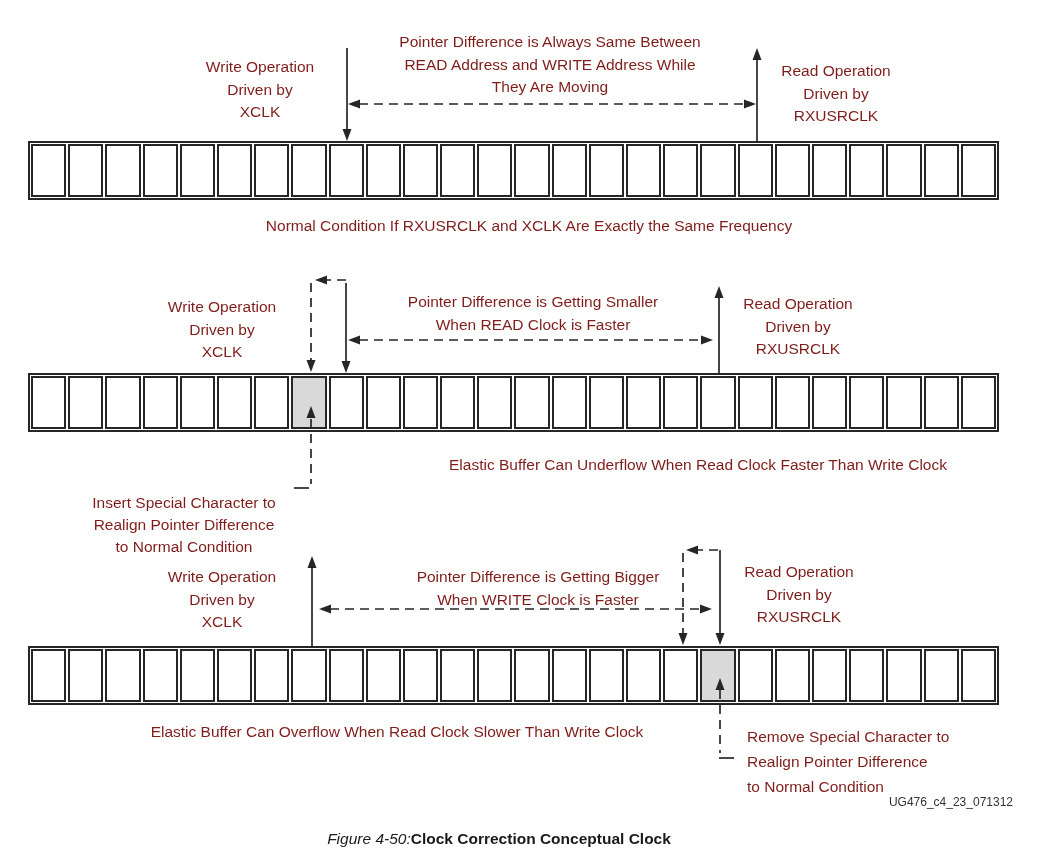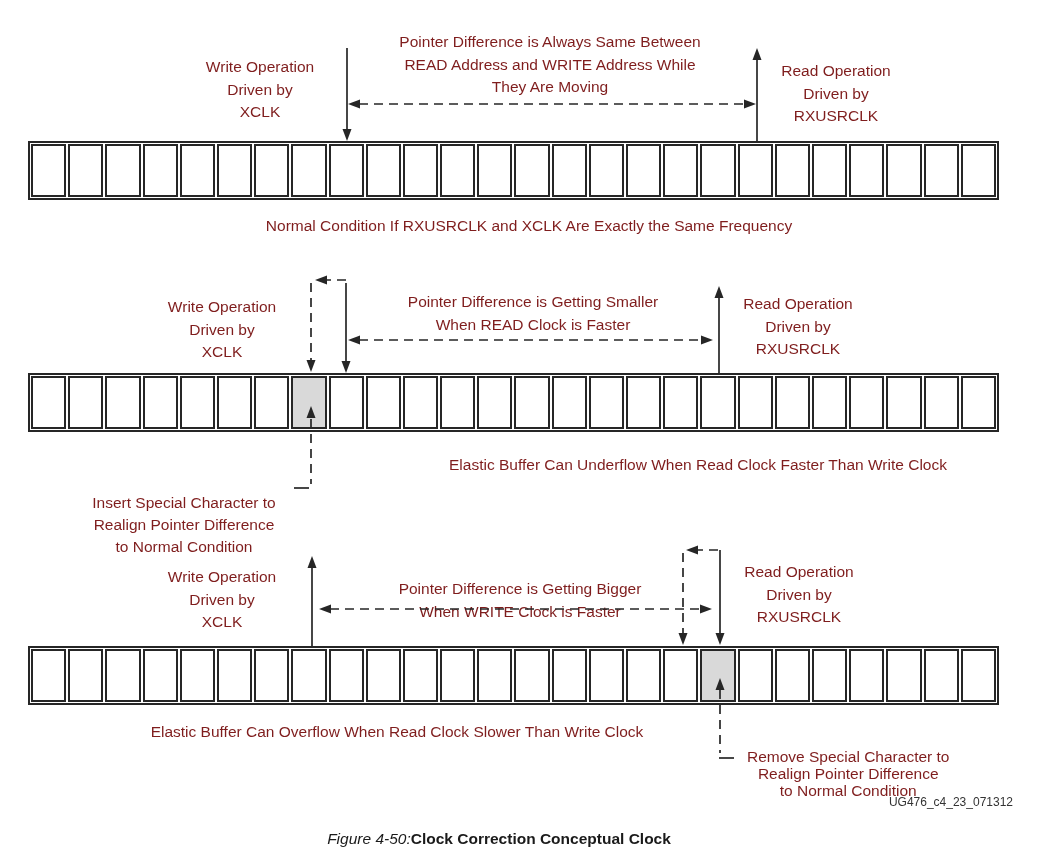--- a/index.html
+++ b/index.html
@@ -110,21 +110,21 @@
     <div class="label" style="left:184px;top:456px;line-height:22px;margin-top:36px;">Insert Special Character to
 Realign Pointer Difference
 to Normal Condition</div>
     <div class="label nowrap" style="left:698px;top:454px;">Elastic Buffer Can Underflow When Read Clock Faster Than Write Clock</div>
   </div>
 
   <div>
     <div class="label" style="left:222px;top:566px;">Write Operation
 Driven by
 XCLK</div>
-    <div class="label" style="left:520px;top:566px;margin-top:12px;">Pointer Difference is Getting Bigger
+    <div class="label" style="left:538px;top:566px;">Pointer Difference is Getting Bigger
 When WRITE Clock is Faster</div>
     <div class="label" style="left:799px;top:561px;">Read Operation
 Driven by
 RXUSRCLK</div>
     <div class="buf" style="left:28px;top:646px;width:971px;height:59px;">
         <div class="cell"></div>
         <div class="cell"></div>
         <div class="cell"></div>
         <div class="cell"></div>
         <div class="cell"></div>
@@ -144,21 +144,21 @@
         <div class="cell special"></div>
         <div class="cell"></div>
         <div class="cell"></div>
         <div class="cell"></div>
         <div class="cell"></div>
         <div class="cell"></div>
         <div class="cell"></div>
         <div class="cell"></div>
       </div>
     <div class="label nowrap" style="left:397px;top:721px;">Elastic Buffer Can Overflow When Read Clock Slower Than Write Clock</div>
-    <div class="label leftalign" style="left:747px;top:748px;line-height:17px;text-align:center;">Remove Special Character to
+    <div class="label leftalign" style="left:747px;top:724px;line-height:25px;">Remove Special Character to
 Realign Pointer Difference
 to Normal Condition</div>
   </div>
 
   <svg class="overlay" width="1037" height="863" viewBox="0 0 1037 863">
 
     <g>
       <line class="arrowline" x1="347" y1="48" x2="347" y2="130"></line>
       <polygon class="head" points="342.5,129 351.5,129 347,141"></polygon>
     </g>

